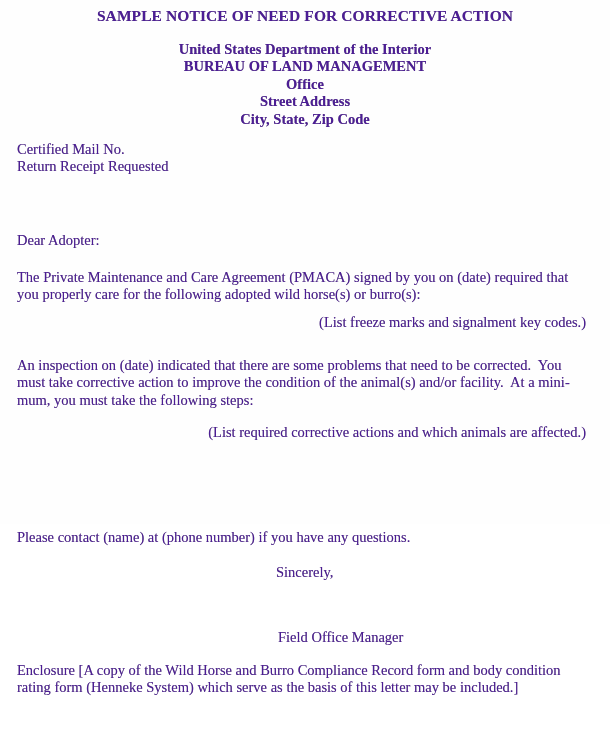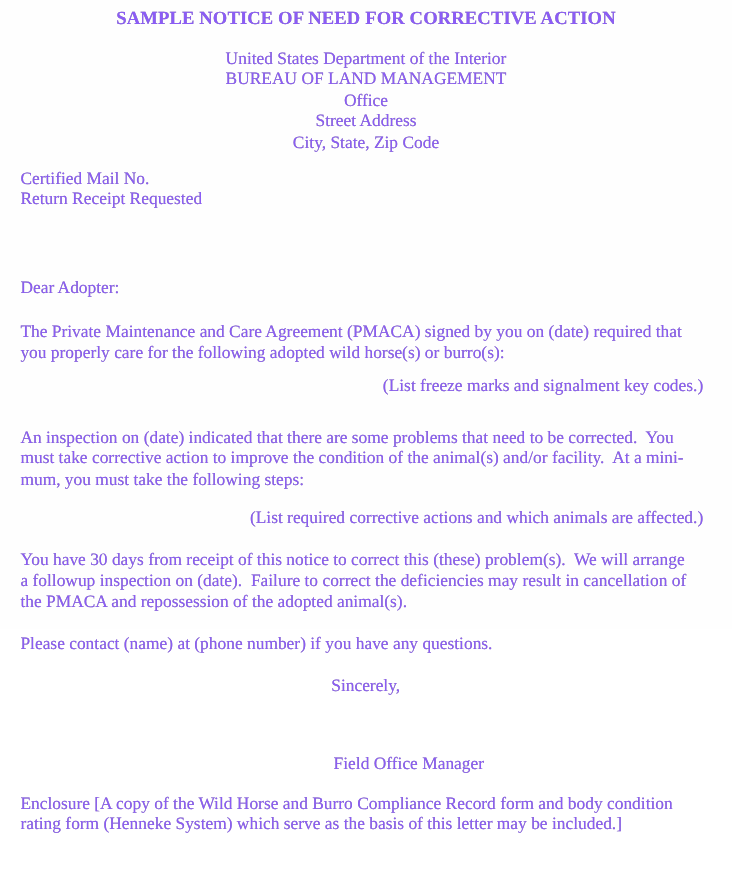--- a/index.html
+++ b/index.html
@@ -11,21 +11,21 @@
     width: 610px;
     height: 736px;
     overflow: hidden;
     font-family: "Liberation Serif", "DejaVu Serif", serif;
   }
   .page {
     position: relative;
     width: 610px;
     height: 524px;
     background: #fefefe;
-    color: #8b5cf6;
+    color: #4c1d95;
     font-size: 14.5px;
     line-height: 17.4px;
     text-shadow: 0 0 0.5px rgba(60,60,60,0.55);
   }
   .abs { position: absolute; }
   .doc-title {
     top: 7px;
     left: 0;
     width: 610px;
     text-align: center;
@@ -33,20 +33,21 @@
     font-size: 15.5px;
     line-height: 18px;
     letter-spacing: 0.1px;
   }
   .letterhead {
     top: 41px;
     left: 0;
     width: 610px;
     text-align: center;
     white-space: pre;
+    font-weight: bold;
   }
   .mail-block {
     top: 141px;
     left: 17px;
     white-space: pre;
   }
   .salutation {
     top: 232px;
     left: 17px;
   }
@@ -94,23 +95,20 @@
 you properly care for the following adopted wild horse(s) or burro(s):</div>
 
   <div class="abs center-line c1">(List freeze marks and signalment key codes.)</div>
 
   <div class="abs para p2">An inspection on (date) indicated that there are some problems that need to be corrected.  You
 must take corrective action to improve the condition of the animal(s) and/or facility.  At a mini-
 mum, you must take the following steps:</div>
 
   <div class="abs center-line c2">(List required corrective actions and which animals are affected.)</div>
 
-  <div class="abs para p3">You have 30 days from receipt of this notice to correct this (these) problem(s).  We will arrange
-a followup inspection on (date).  Failure to correct the deficiencies may result in cancellation of
-the PMACA and repossession of the adopted animal(s).</div>
 
   <div class="abs para p4">Please contact (name) at (phone number) if you have any questions.</div>
 
   <div class="abs closing">Sincerely,</div>
 
   <div class="abs para enclosure">Enclosure [A copy of the Wild Horse and Burro Compliance Record form and body condition
 rating form (Henneke System) which serve as the basis of this letter may be included.]</div>
 
   <div class="abs signer">Field Office Manager</div>
 

